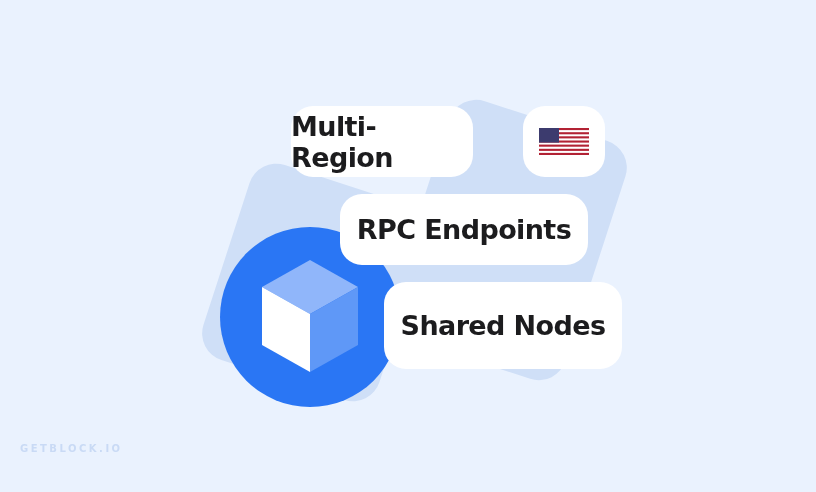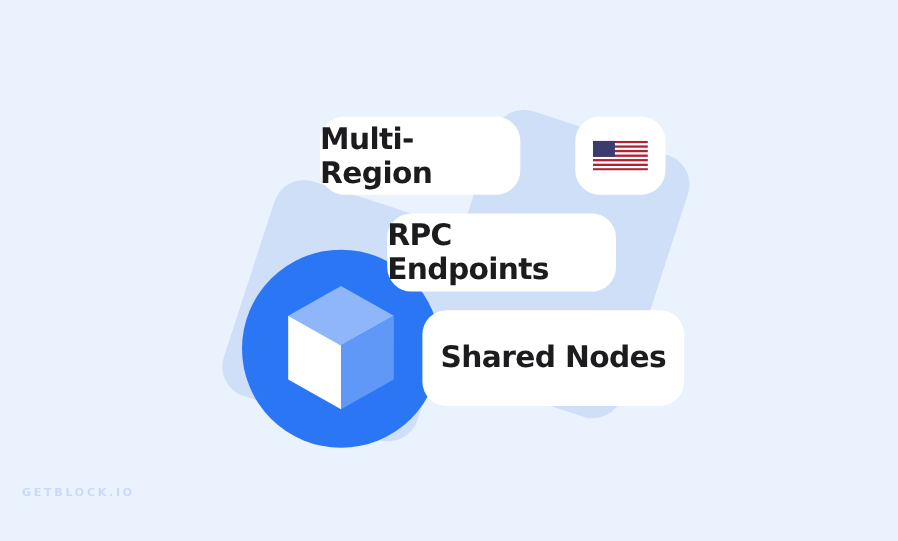--- a/index.html
+++ b/index.html
@@ -5,21 +5,21 @@
   html,body{margin:0;padding:0;}
   body{width:816px;height:492px;background:#eaf2fe;position:relative;overflow:hidden;font-family:"DejaVu Sans","Liberation Sans",sans-serif;}
   .sq{position:absolute;background:#cfdff7;border-radius:28px;}
   .sq-back{left:415px;top:115px;width:185px;height:250px;transform:rotate(18deg);}
   .sq-front{left:222px;top:180px;width:185px;height:205px;transform:rotate(18deg);}
   .circle{position:absolute;left:220px;top:227px;width:180px;height:180px;border-radius:50%;background:#2a76f4;}
   .cube{position:absolute;left:260px;top:260px;width:100px;height:112px;}
   .pill{position:absolute;background:#fff;border-radius:22px;display:flex;align-items:center;justify-content:center;font-weight:bold;color:#1c1c1e;font-size:27px;letter-spacing:-0.6px;}
   .p1{left:291px;top:106px;width:182px;height:71px;}
   .p2{left:523px;top:106px;width:82px;height:71px;}
-  .p3{left:352px;top:194px;width:208px;height:71px;}
+  .p3{left:340px;top:194px;width:248px;height:71px;}
   .p4{left:384px;top:282px;width:238px;height:87px;}
   .flag{width:50px;height:27px;}
   .footer{position:absolute;left:0;width:816px;top:443px;text-align:left;font-size:10px;font-weight:bold;letter-spacing:2.5px;color:#c9daf5;margin-left:20px;}
 </style>
 </head>
 <body>
 
 <div class="sq sq-back"></div>
 <div class="sq sq-front"></div>
 

